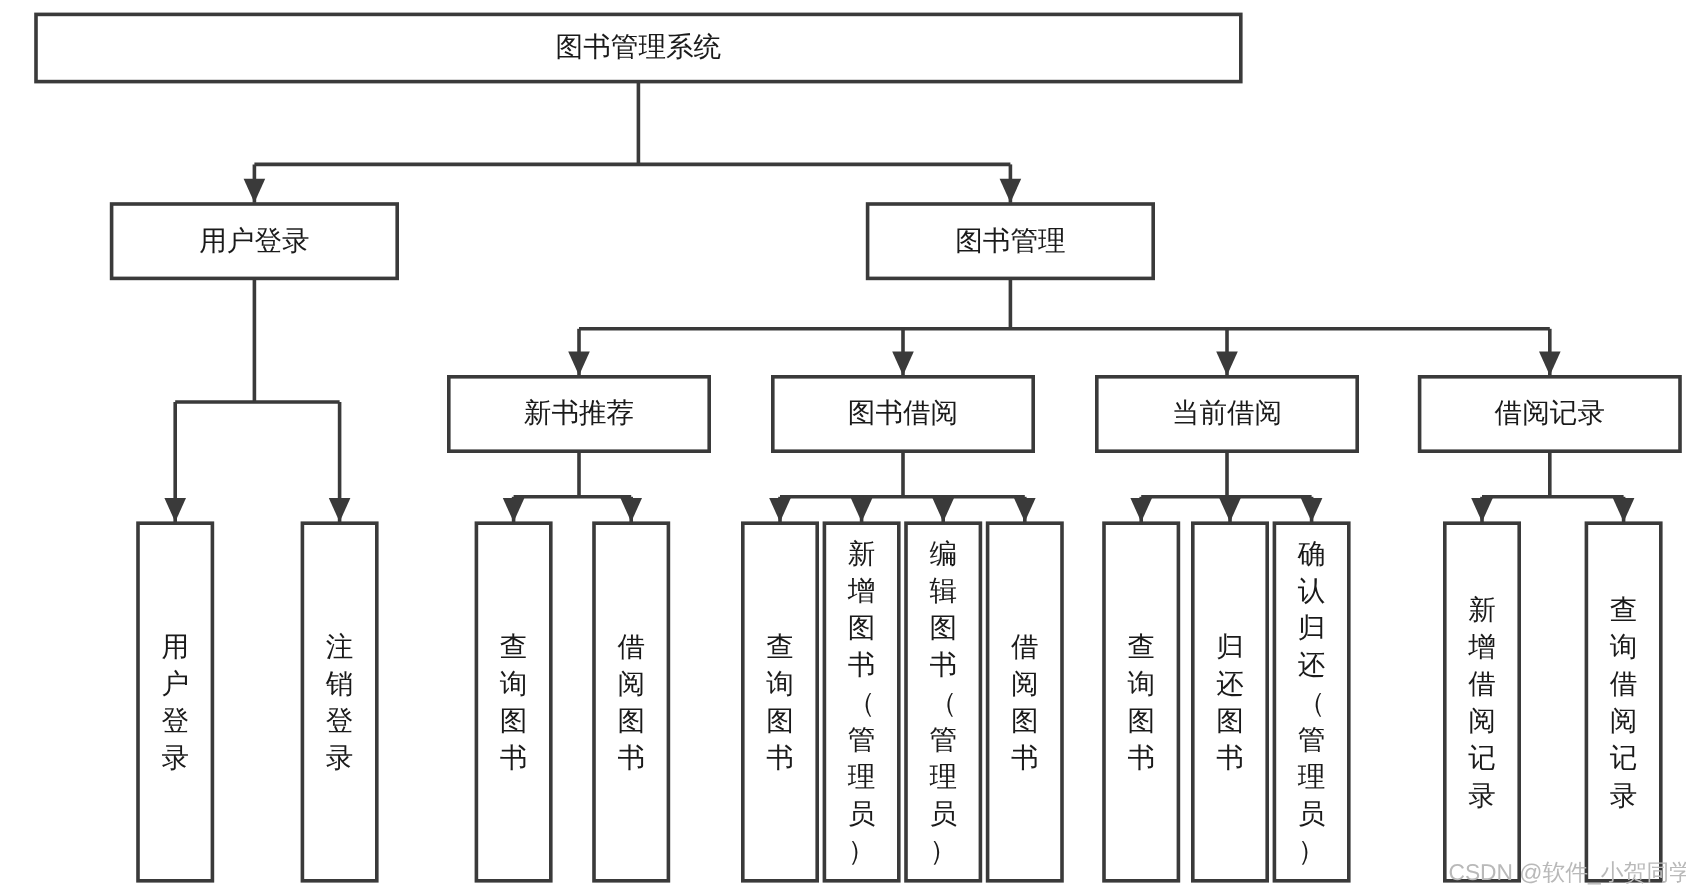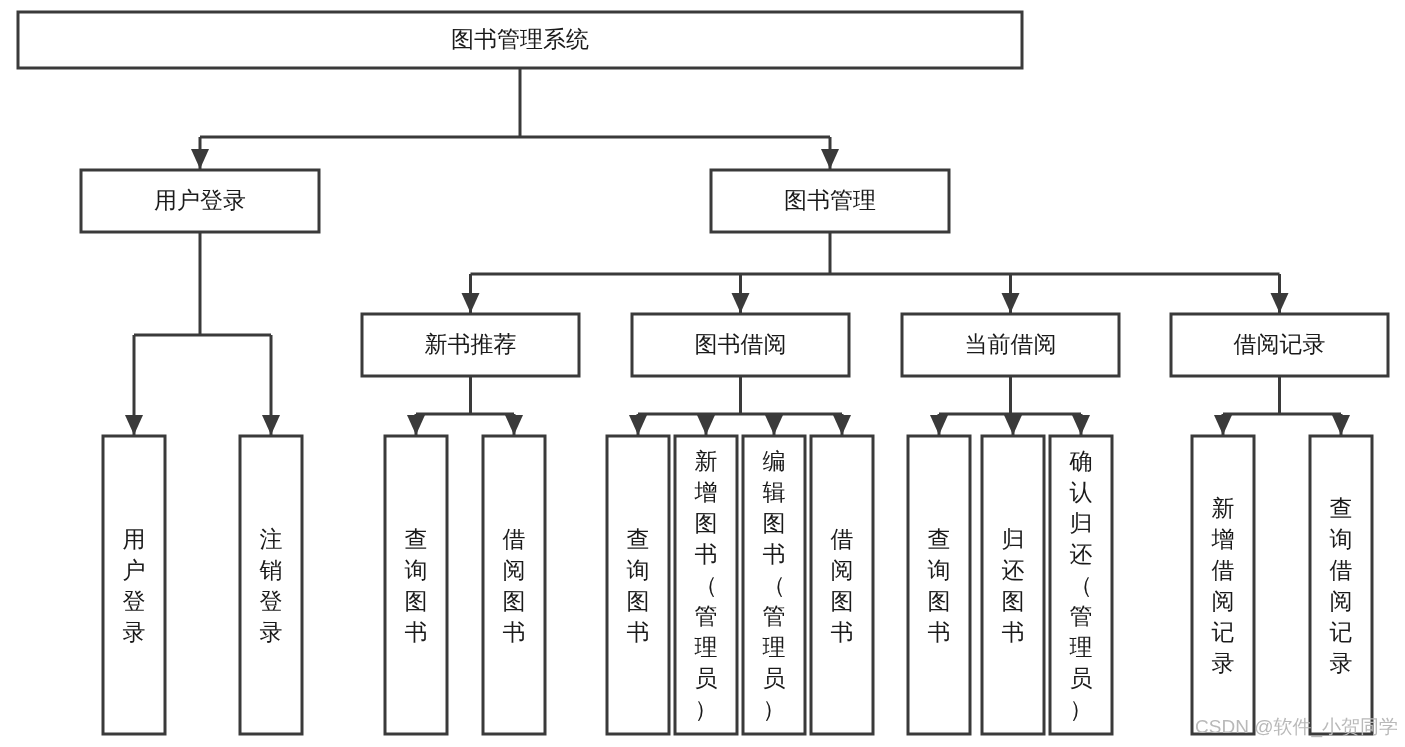--- a/index.html
+++ b/index.html
@@ -9,21 +9,21 @@
   }
   body {
     width: 1405px;
     height: 747px;
     font-family: "Liberation Sans", sans-serif;
     overflow: hidden;
     position: relative;
   }
   #diagram-root {
     position: absolute;
-    left: 0;
+    left: 12px;
     top: 0;
     width: 1316px;
     height: 747px;
     text-align: center;
   }
   svg {
     display: block;
   }
   .node-box {
     fill: #ffffff;

